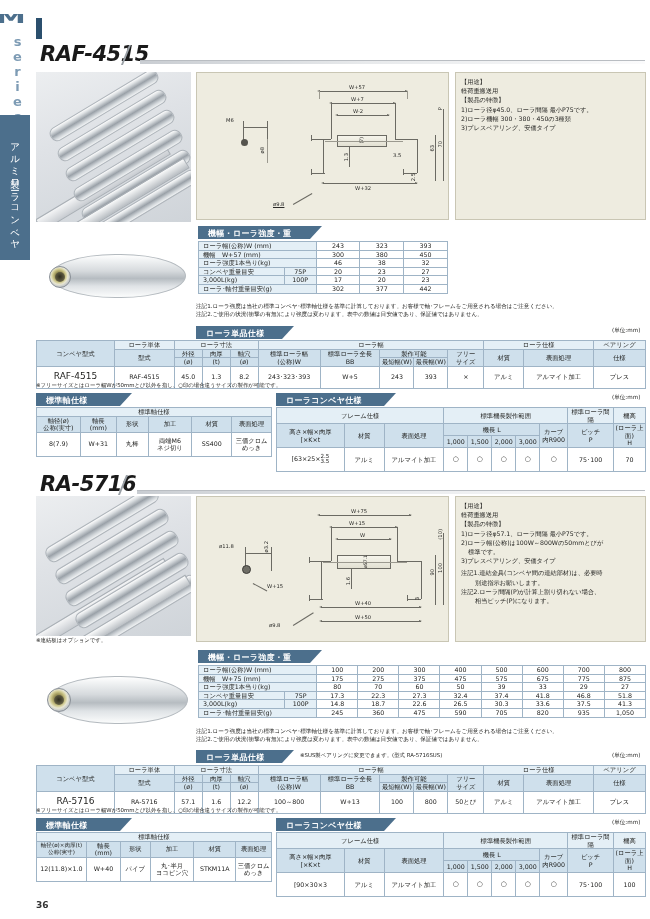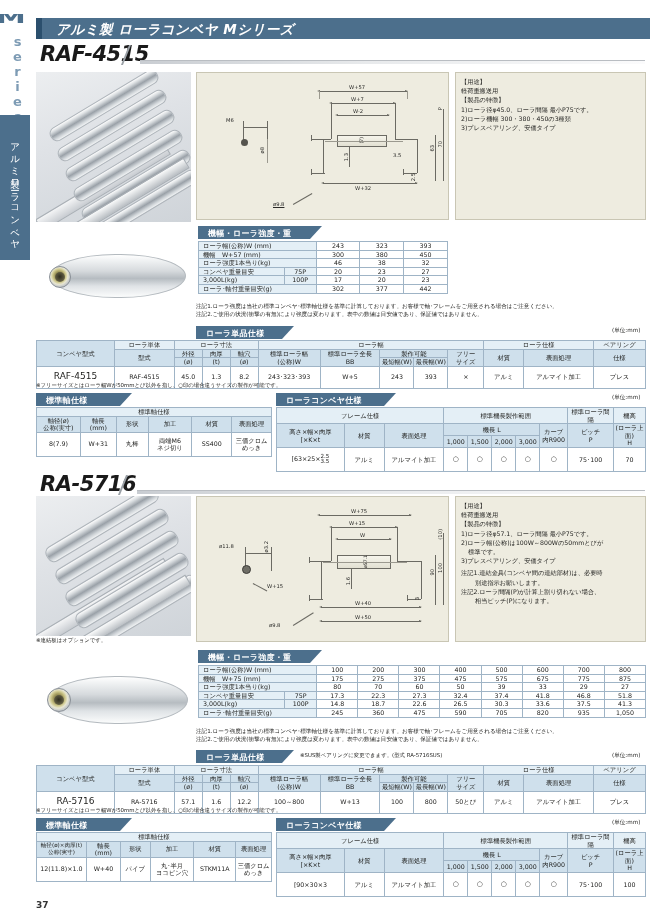--- a/index.html
+++ b/index.html
@@ -247,21 +247,20 @@
 
 <div id="page">
 
   <div class="rail-m">
     <div class="rail-m-glyph">M</div>
   </div>
   <div class="rail-series">series</div>
   <div class="rail-tab">アルミ製ローラコンベヤ</div>
 
   <div class="banner-accent" style="left:36px; top:18px;"></div>
-  <div class="banner" style="left:42px; top:18px; width:608px;">アルミ製 ローラコンベヤ Mシリーズ</div>
 
   <div class="model-head" style="left:40px; top:42px;">RAF-4515</div>
   <div class="model-slash" style="left:125px; top:45px;"></div>
   <div class="model-rule" style="left:140px; top:60px; width:505px;"></div>
 
   <div class="photo photo-iso" style="left:36px; top:72px; width:155px; height:150px;">
     <div class="iso-frame" style="left:-8px; top:108px; width:150px; height:14px; transform:rotate(-31deg);"></div>
     <div class="roller-iso" style="left:6px;  top:26px;  width:124px;"></div>
     <div class="roller-iso" style="left:14px; top:46px;  width:124px;"></div>
     <div class="roller-iso" style="left:22px; top:66px;  width:124px;"></div>
@@ -874,15 +873,15 @@
         <td class="circ">○</td>
         <td class="circ">○</td>
         <td class="circ">○</td>
         <td class="circ">○</td>
         <td>75･100</td>
         <td>100</td>
       </tr>
     </tbody>
   </table>
 
-  <div class="pageno" style="left:36px; top:900px;">37</div>
+  <div class="pageno" style="left:36px; top:900px;">36</div>
 
 </div>
 
 </body></html>

